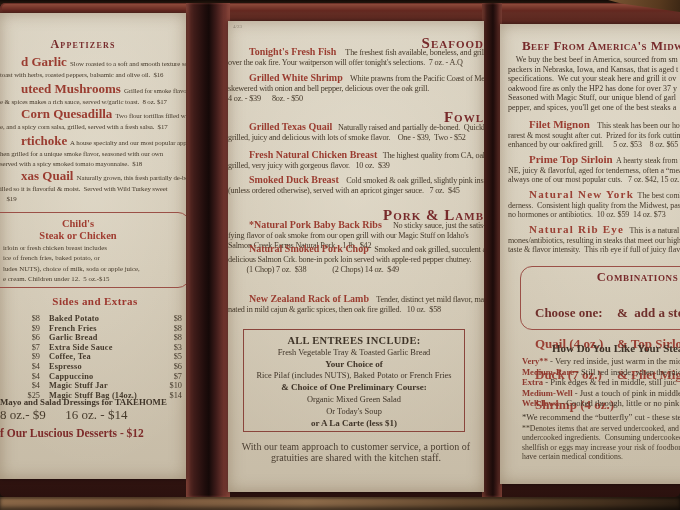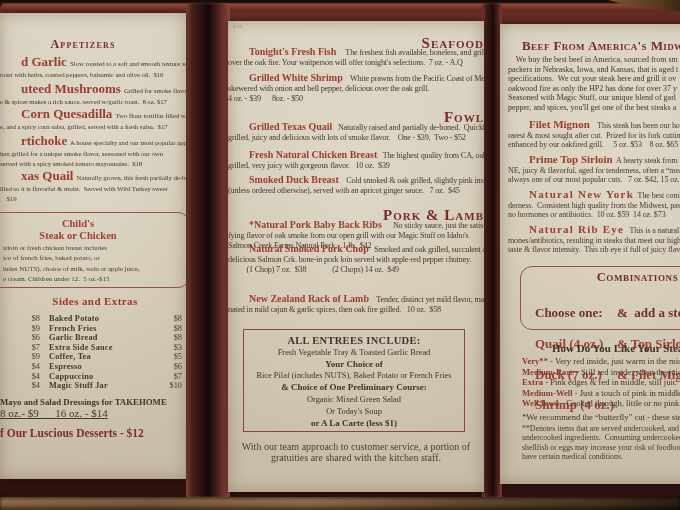--- a/index.html
+++ b/index.html
@@ -32,21 +32,21 @@
   .cb-t{width:100%;text-align:center;font-weight:700;color:#a03d31;font-size:10.5px;line-height:11.5px;}
   .cb-t.first{margin-top:5px;}
   .cb-body{margin-top:2px;padding-left:36px;white-space:pre;font-size:6.9px;line-height:10.4px;color:#463a2b;}
   .sides-title{position:absolute;top:282px;left:0;width:190px;text-align:center;font-weight:700;color:#9c372e;font-size:11px;letter-spacing:.4px;}
   .sides{position:absolute;top:301px;left:0;width:184px;}
   .srow{display:grid;grid-template-columns:40px 1fr 38px;line-height:9.6px;font-size:8.3px;color:#453a2c;}
   .srow .lp-price{text-align:right;}
   .srow .sname{padding-left:9px;font-weight:700;letter-spacing:.2px;}
   .srow .rp-price{text-align:right;padding-right:2px;}
   .take1{position:absolute;top:384px;left:0;white-space:pre;font-weight:700;font-size:8.8px;color:#3f3428;}
-  .take2{position:absolute;top:394px;left:0;white-space:pre;font-size:11px;color:#463a2b;text-decoration:underline;}
+  .take2{position:absolute;top:394px;left:0;white-space:pre;font-size:13px;color:#463a2b;}
   .dessert{position:absolute;top:414px;left:0;white-space:pre;font-weight:700;font-size:11.5px;color:#7d2b2a;}
   
   .corner{position:absolute;top:3px;left:5px;font-size:5px;color:#8d8374;}
   .md .mi{line-height:10px;font-size:8.2px;letter-spacing:-.2px;}
   .md .nm{font-size:10px;letter-spacing:0;}
   .ebox{position:absolute;left:15px;top:308px;width:222px;height:103px;border:1.4px solid #8a453c;text-align:center;color:#3f3428;padding-top:5px;}
   .ebox div{line-height:11.8px;}
   .e1{font-weight:700;font-size:10.5px;letter-spacing:.3px;}
   .e2,.e4,.e6,.e7{font-size:8.4px;}
   .e3,.e5,.e8{font-weight:700;font-size:9px;}
@@ -141,20 +141,25 @@
       <div class="srow">
           <span class="lp-price">$4</span>
           <span class="sname">Cappuccino</span>
           <span class="rp-price">$7</span>
         </div>
       <div class="srow">
           <span class="lp-price">$4</span>
           <span class="sname">Magic Stuff Jar</span>
           <span class="rp-price">$10</span>
         </div>
+      <div class="srow">
+          <span class="lp-price">$25</span>
+          <span class="sname">Magic Stuff Bag (14oz.)</span>
+          <span class="rp-price">$14</span>
+        </div>
     </div>
 
     <div class="take1">Mayo and Salad Dressings for TAKEHOME</div>
     <div class="take2">8 oz.- $9      16 oz. - $14</div>
     <div class="dessert">f Our Luscious Desserts - $12</div>
   </div>
 
   <div class="paper paper-mid md">
     <div class="corner">4/23</div>
     <div class="sec-title" style="top:14px">Seafood</div>

